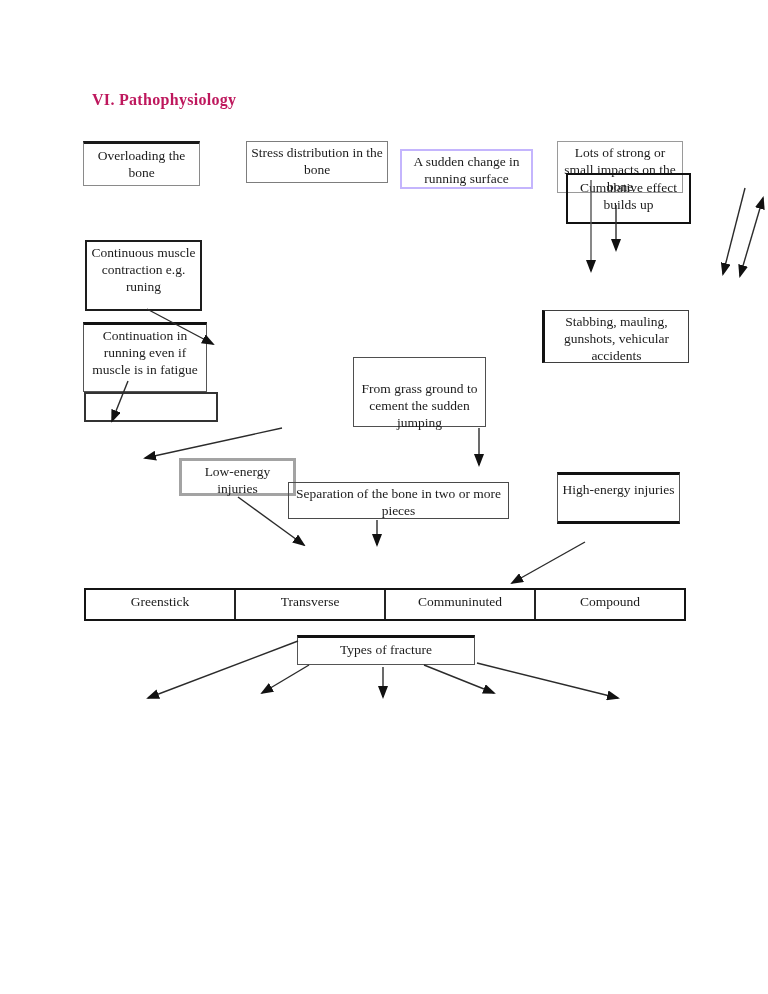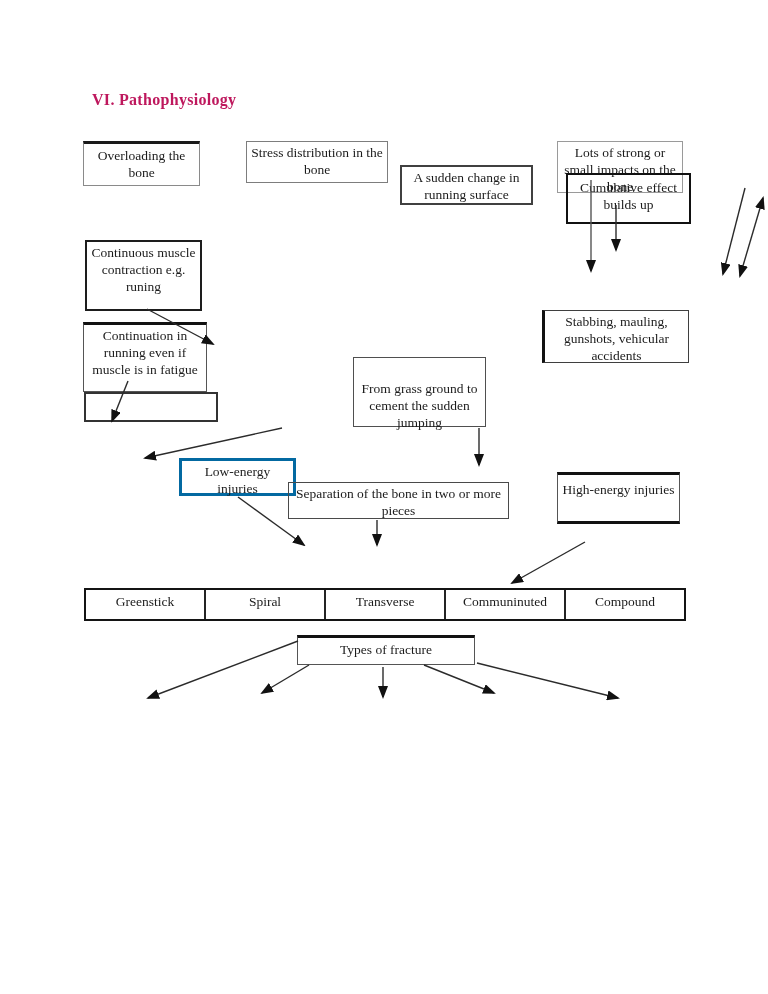--- a/index.html
+++ b/index.html
@@ -13,29 +13,29 @@
     color:#be185d; letter-spacing:0.3px;
   }
   .node {
     position:absolute; box-sizing:border-box; background:transparent;
     font-size:13.5px; line-height:17px; text-align:center; color:#1b1b1b;
     padding:2px 3px;
   }
   
   #n-overloading  { left:83px;  top:141px; width:117px; height:45px; border:1px solid #8a8a8a; border-top:3px solid #1a1a1a; padding-top:3px; }
   #n-stress       { left:246px; top:141px; width:142px; height:42px; border:1px solid #7d7d7d; }
-  #n-sudden       { left:400px; top:149px; width:133px; height:40px; border:2px solid #404040;margin-top:16px; }
+  #n-sudden       { left:400px; top:149px; width:133px; height:40px; border:2px solid #c4b5fd; }
   #n-impacts      { left:557px; top:141px; width:126px; height:52px; border:1px solid #9a9a9a; z-index:1; }
   #n-cumulative   { left:566px; top:173px; width:125px; height:51px; border:2px solid #111; z-index:2; padding-top:4px; }
   #n-continuous   { left:85px;  top:240px; width:117px; height:71px; border:2px solid #1d1d1d; }
   #n-continuation { left:83px;  top:322px; width:124px; height:70px; border:1px solid #555; border-top:3px solid #111; }
   #n-empty        { left:84px;  top:392px; width:134px; height:30px; border:2px solid #333; }
   #n-grass        { left:353px; top:357px; width:133px; height:70px; border:1px solid #4f4f4f; padding-top:22px; }
   #n-stabbing     { left:542px; top:310px; width:147px; height:53px; border:1px solid #3f3f3f; border-left:3px solid #111; }
-  #n-lowenergy    { left:179px; top:458px; width:117px; height:38px; border:3px solid #0369a1; z-index:1; }
+  #n-lowenergy    { left:179px; top:458px; width:117px; height:38px; border:3px solid #a3a3a3; z-index:1; }
   #n-separation   { left:288px; top:482px; width:221px; height:37px; border:1px solid #4a4a4a; z-index:2; }
   #n-highenergy   { left:557px; top:472px; width:123px; height:52px; border:1px solid #555; border-top:3px solid #111; border-bottom:3px solid #111; padding-top:6px; }
   #n-types        { left:297px; top:635px; width:178px; height:30px; border:1px solid #555; border-top:3px solid #111; padding-top:3px; }
   .trow {
     position:absolute; left:84px; top:588px; width:602px; height:33px;
     display:flex; box-sizing:border-box; border:2px solid #141414; background:transparent;
   }
   .tcell {
     flex:1 1 0; box-sizing:border-box; border-left:2px solid #242424;
     font-size:13.5px; line-height:17px; text-align:center; padding-top:3px; color:#1b1b1b;
@@ -66,21 +66,20 @@
   <div class="node" id="n-empty"></div>
 
   <div class="node" id="n-grass">From grass ground to cement the sudden jumping</div>
   <div class="node" id="n-stabbing">Stabbing, mauling, gunshots, vehicular accidents</div>
   <div class="node" id="n-lowenergy">Low-energy injuries</div>
   <div class="node" id="n-separation">Separation of the bone in two or more pieces</div>
   <div class="node" id="n-highenergy">High-energy injuries</div>
 
   <div class="trow">
     <div class="tcell">Greenstick</div>
-    <div class="tcell">Spiral</div>
     <div class="tcell">Transverse</div>
     <div class="tcell">Communinuted</div>
     <div class="tcell">Compound</div>
   </div>
 
   <div class="node" id="n-types">Types of fracture</div>
 
   <svg class="arrows" viewBox="0 0 768 994" aria-hidden="true">
     <defs>
       <marker id="ah" markerUnits="userSpaceOnUse" markerWidth="13" markerHeight="10" refX="11" refY="5" orient="auto">

